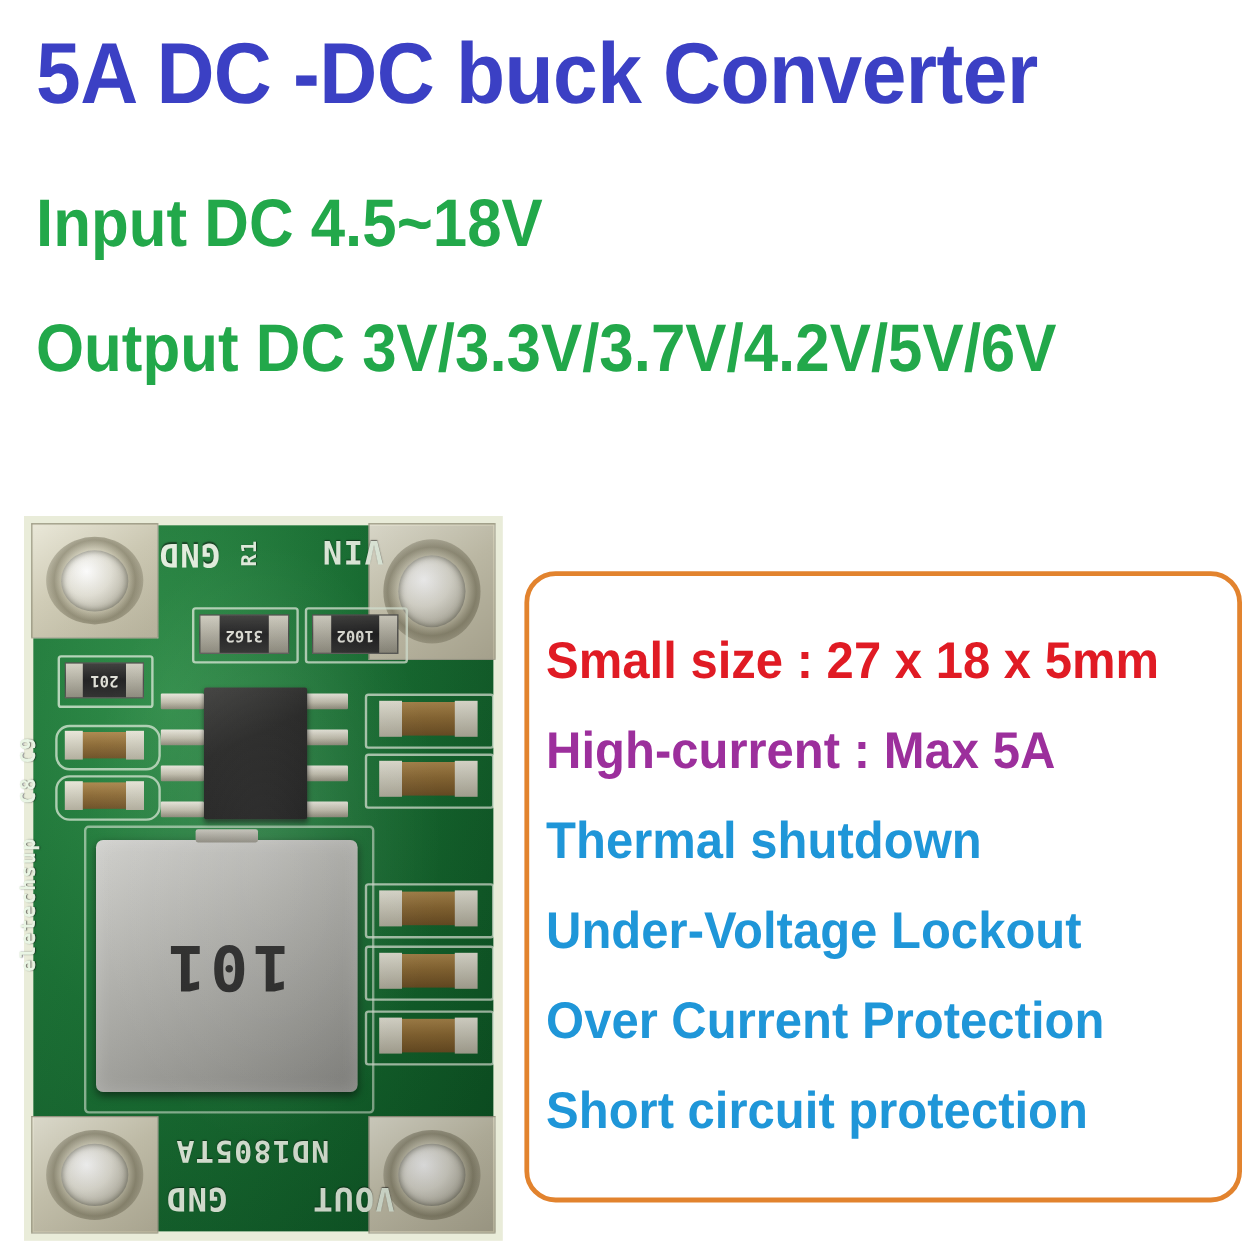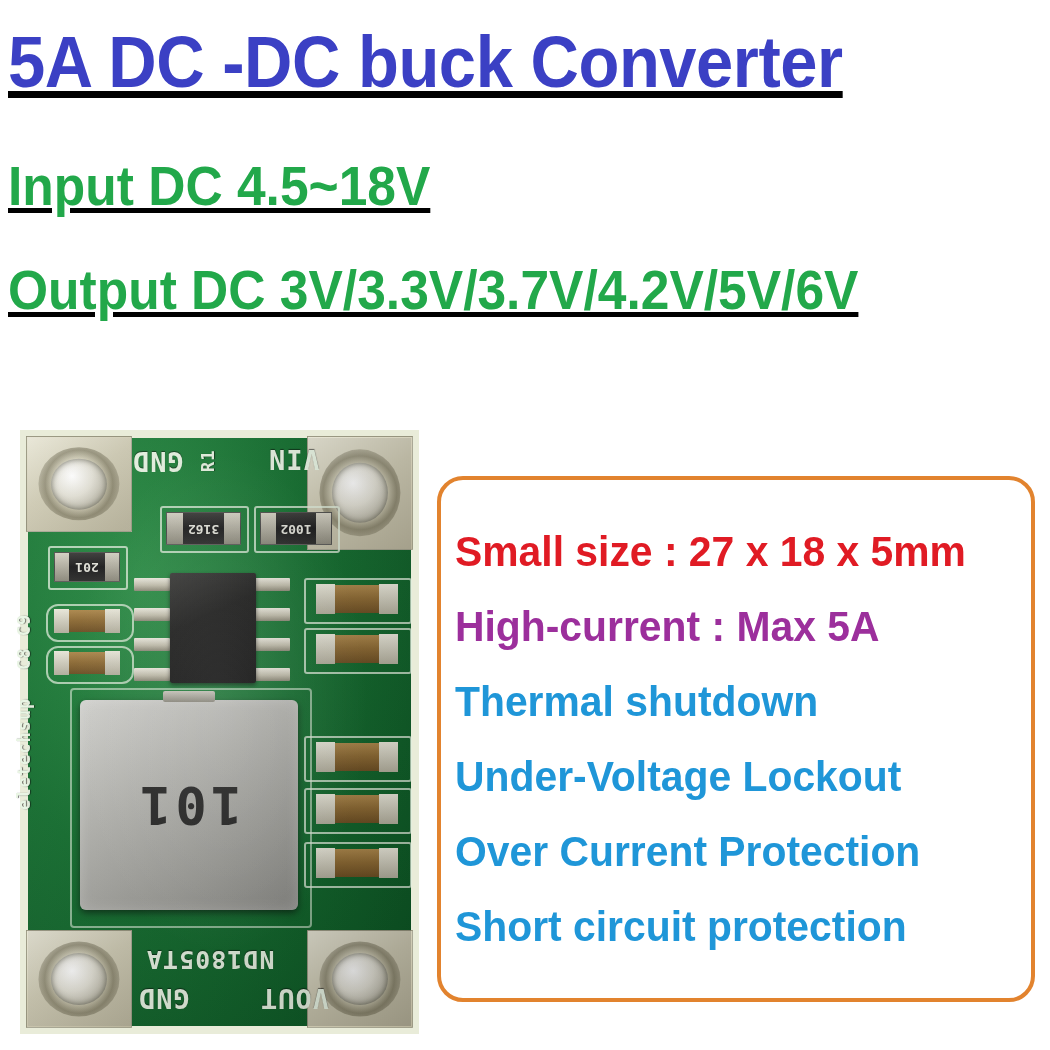--- a/index.html
+++ b/index.html
@@ -6,21 +6,21 @@
   html,body{margin:0;padding:0;background:#ffffff;}
   body{
     width:1050px;height:1050px;position:relative;overflow:hidden;
     font-family:"Liberation Sans","DejaVu Sans",sans-serif;
     -webkit-font-smoothing:antialiased;
   }
   .abs{position:absolute;}
 
   
   #headline{
-    position:absolute;left:8px;top:24px;width:1020px;text-decoration:underline;
+    position:absolute;left:30px;top:24px;width:1020px;
   }
   #product-title{
     font-size:72px;line-height:76px;font-weight:bold;
     color:#3b40c4;letter-spacing:-0.5px;
     transform:scaleX(.93);transform-origin:left center;
     white-space:nowrap;
   }
   .spec-line{
     font-weight:bold;color:#22a84a;white-space:nowrap;
     transform:scaleX(.92);transform-origin:left center;

